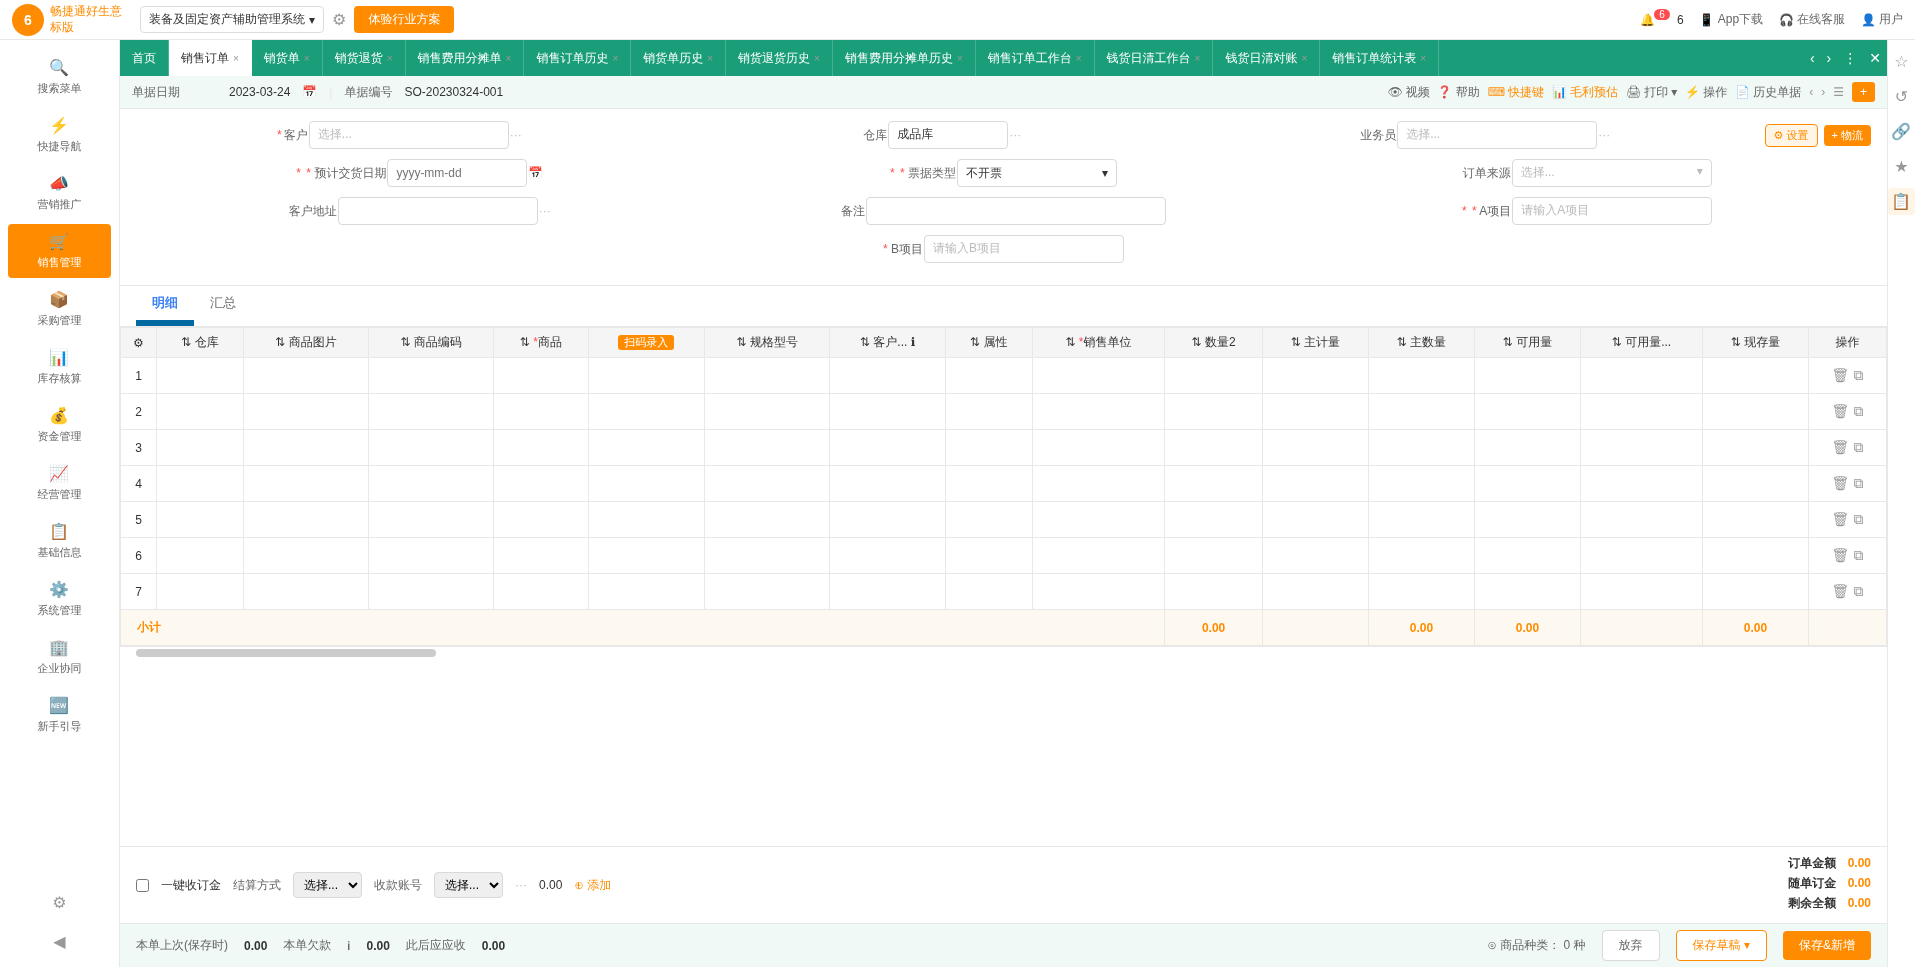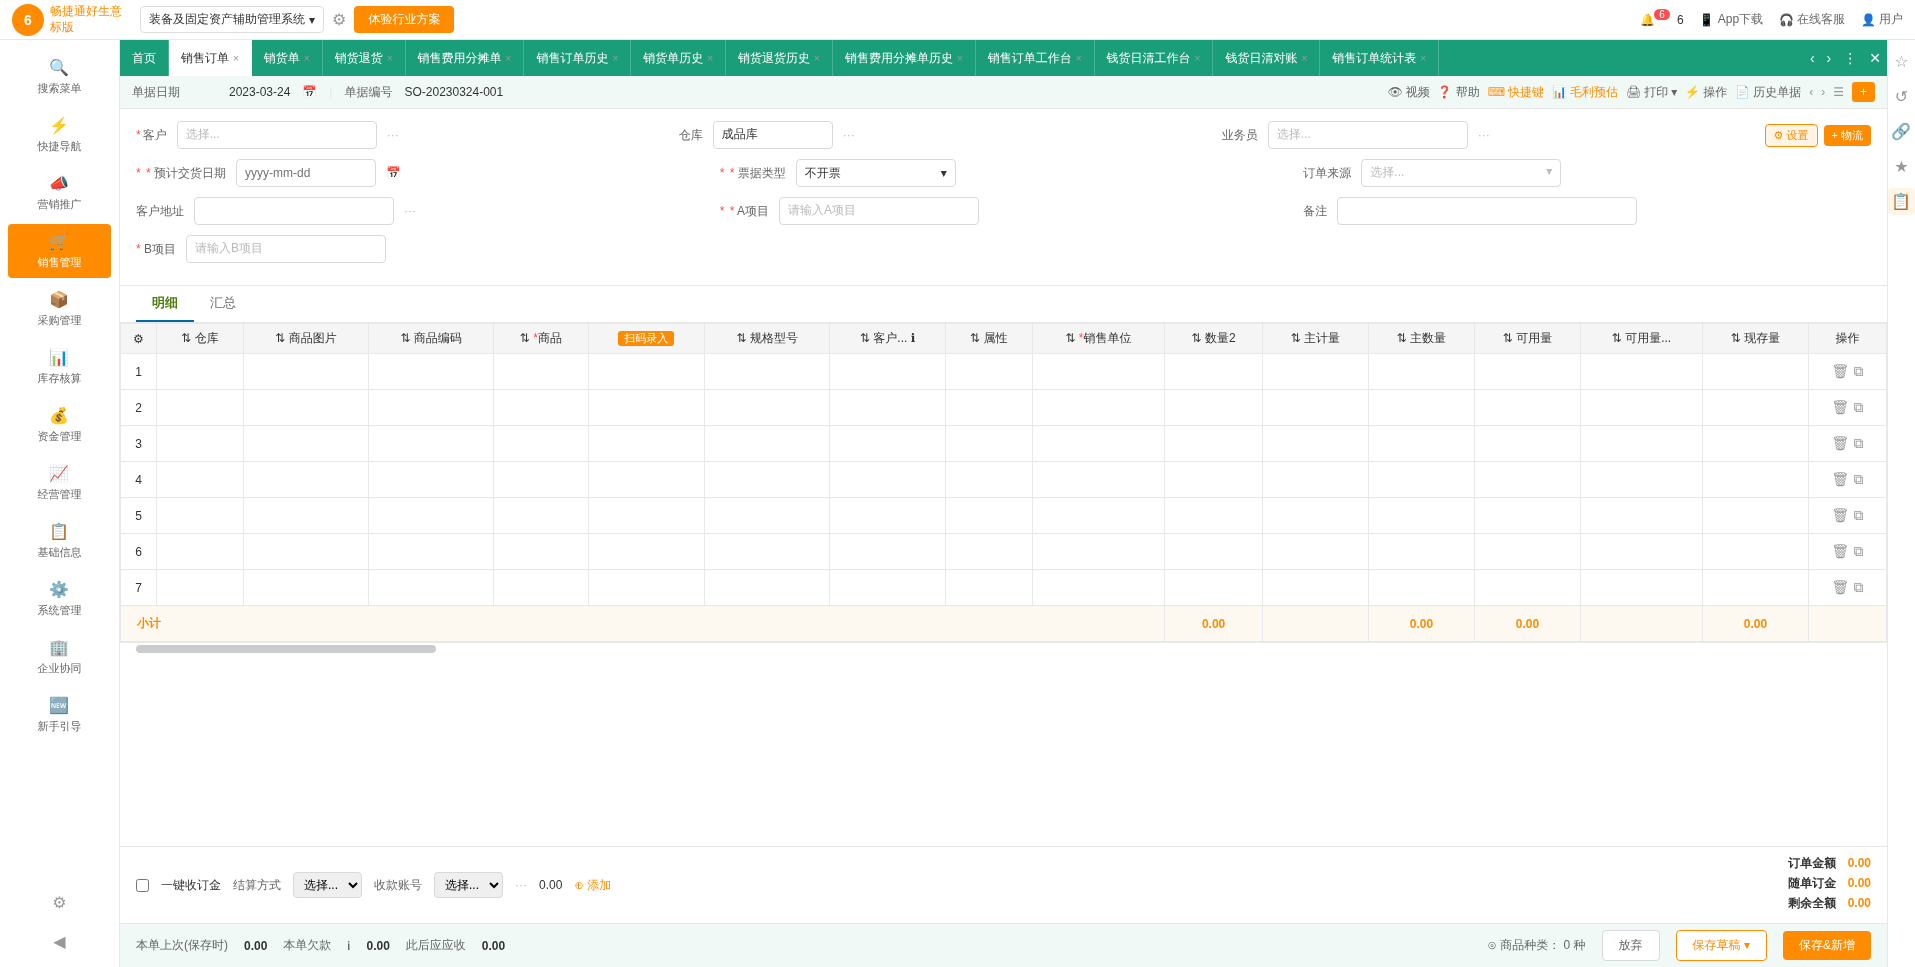--- a/index.html
+++ b/index.html
@@ -49,33 +49,33 @@
 
     
     .toolbar { background: #f0f9f6; border-bottom: 1px solid #e8e8e8; padding: 6px 12px; display: flex; align-items: center; gap: 12px; font-size: 12px; }
     .toolbar-right { margin-left: auto; display: flex; align-items: center; gap: 8px; }
     .toolbar-btn { display: flex; align-items: center; gap: 3px; color: #666; cursor: pointer; }
     .toolbar-btn.orange { color: #ff8c00; }
 
     
     .form-area { background: #fff; padding: 12px 16px; border-bottom: 1px solid #e8e8e8; }
     .form-row { display: flex; align-items: center; margin-bottom: 10px; gap: 16px; }
-    .form-field { display: flex; align-items: center; gap: 10px; flex: 1; }
+    .form-field { display: flex; align-items: center; gap: 1px; flex: 1; justify-content: center; }
     .form-label { color: #666; white-space: nowrap; font-size: 12px; }
     .form-label.required::before { content: '*'; color: #ff4d4f; margin-right: 2px; }
     .form-input { border: 1px solid #d9d9d9; border-radius: 4px; padding: 4px 8px; font-size: 12px; color: #333; background: #fff; min-width: 120px; height: 28px; }
     .form-input.placeholder { color: #bbb; }
     .form-input-wide { min-width: 200px; }
     .form-input-date { width: 140px; }
     .dots { color: #bbb; }
 
     
     .detail-tabs { background: #fff; border-bottom: 1px solid #e8e8e8; padding: 0 16px; display: flex; }
     .detail-tab { padding: 8px 16px; cursor: pointer; font-size: 13px; color: #666; border-bottom: 2px solid transparent; }
-    .detail-tab.active { color: #4d7c0f; border-bottom: 2px solid #0369a1; font-weight: bold; }
+    .detail-tab.active { color: #3b82f6; border-bottom: 6px solid #0369a1; font-weight: bold; }
 
     
     .table-container { background: #fff; flex: 1; overflow: auto; }
     .data-table { width: 100%; border-collapse: collapse; font-size: 12px; }
     .data-table th { background: #f5f5f5; border: 1px solid #e8e8e8; padding: 6px 8px; text-align: center; white-space: nowrap; color: #333; font-weight: normal; }
     .data-table td { border: 1px solid #e8e8e8; padding: 6px 8px; text-align: center; height: 36px; color: #333; }
     .scan-btn { background: #ff8c00; color: #fff; border: none; border-radius: 3px; padding: 0 6px; font-size: 11px; cursor: pointer; }
     .th-gear { background: #f5f5f5; width: 36px; }
     .row-num { color: #999; }
     .action-btns { display: flex; gap: 4px; justify-content: center; }
@@ -369,31 +369,31 @@
           </div>
         </div>
 
         <div class="form-row">
           <div class="form-field">
             <span class="form-label">客户地址</span>
             <span class="form-input form-input-wide"></span>
             <span class="dots">···</span>
           </div>
           <div class="form-field">
+            <span class="form-label">备注</span>
+            <span class="form-input" style="min-width:300px;"></span>
+          </div>
+          <div class="form-field">
             <span class="form-label required">
               <span style="color:#ff4d4f">*</span>
               <span>A项目</span>
             </span>
             <span class="form-input form-input-wide placeholder">
               <span>请输入A项目</span>
             </span>
-          </div>
-          <div class="form-field">
-            <span class="form-label">备注</span>
-            <span class="form-input" style="min-width:300px;"></span>
           </div>
         </div>
 
         <div class="form-row">
           <div class="form-field">
             <span class="form-label">
               <span style="color:#ff4d4f">*</span>
               <span>B项目</span>
             </span>
             <span class="form-input form-input-wide placeholder">

